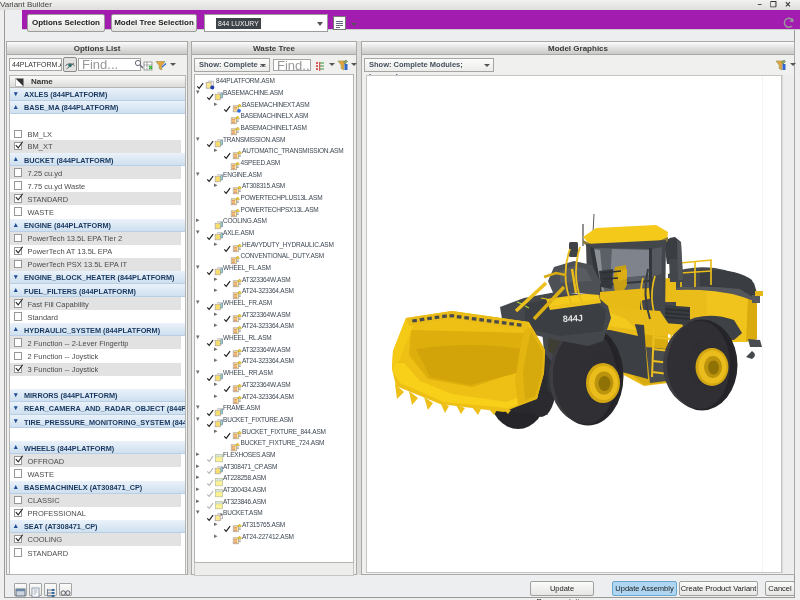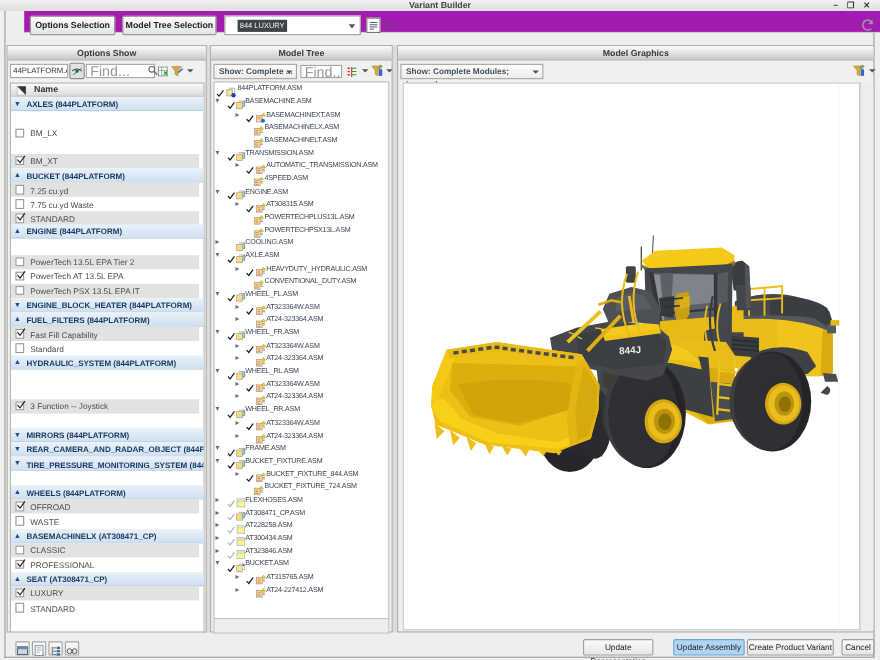--- a/index.html
+++ b/index.html
@@ -1,18 +1,18 @@
 <!DOCTYPE html>
 <html><head><meta charset="utf-8"><style>
 * { margin:0; padding:0; box-sizing:border-box; }
 html,body { width:800px; height:600px; font-family:"Liberation Sans",sans-serif; background:#efefef; overflow:hidden; }
 .abs { position:absolute; }
 #frame { position:absolute; left:4px; top:0px; width:791px; height:598px; border:1px solid #9a9a98; border-top:none; background:#eceeef; }
 #title { position:absolute; left:0;top:0;width:800px;height:10px; background:linear-gradient(#f2f2f0,#dededc); }
-#title .t { position:absolute; left:0; right:0; top:0px; text-align:center; font-size:8px; font-weight:bold; color:#454545; line-height:10px;}
+#title .t { position:absolute; left:0; right:0; top:0px; text-align:left; font-size:8px; font-weight:normal; color:#454545; line-height:10px;}
 #wctl { position:absolute; right:6px; top:0px; font-size:7.5px; color:#333; letter-spacing:3px; font-weight:bold; line-height:10px;}
 #tbar { position:absolute; left:22px;top:10px;width:790px;height:20px; background:#a21caf; border-bottom:1px solid #cacac8; }
 .tbtn { position:absolute; top:4px; height:18px; background:linear-gradient(#fdfdfd,#e4e4e2); border:1px solid #9c9c9a; border-radius:2px; font-size:8px; font-weight:bold; color:#222; text-align:center; line-height:16px; }
 #combo { position:absolute; left:182px; top:4px; width:124px; height:18px; background:#fff; border:1px solid #9c9c9a; }
 #combo .sel { position:absolute; left:11px; top:3px; background:#3e4348; color:#f2f2f2; font-size:6.8px; padding:0 2px; height:11px; line-height:11px; white-space:nowrap;}
 #combo .car { position:absolute; right:4px; top:7px; width:0; height:0; border-left:3px solid transparent; border-right:3px solid transparent; border-top:4px solid #555; }
 .caret { display:inline-block; width:0;height:0; border-left:3px solid transparent;border-right:3px solid transparent;border-top:3.5px solid #555; }
 .panel { position:absolute; top:41px; height:534px; background:#f0f0ee; border:1px solid #a9a9a7; }
 .phead { position:absolute; left:0; right:0; top:0; height:13px; background:linear-gradient(#fbfbfb,#c9c9c7); border-bottom:1px solid #a9a9a7; text-align:center; font-size:8px; font-weight:bold; color:#3a3a3a; line-height:13px; }
 #p1 { left:6px; width:182px; }
@@ -66,21 +66,21 @@
       <path d="M10 4 A4.5 4.5 0 1 0 9 9" fill="none" stroke="#999" stroke-width="1.4"></path>
       <path d="M10 1 L10.6 5.2 L6.5 4.6 Z" fill="#999"></path>
       <path d="M19 4 A4.5 4.5 0 1 1 20 9" fill="none" stroke="#999" stroke-width="1.4"></path>
       <path d="M19 1 L18.4 5.2 L22.5 4.6 Z" fill="#999"></path>
     </svg>
 </div>
 
 <div class="abs" style="left:188px;top:41px;width:3px;height:534px;background:#dcdcda;"></div>
 <div class="abs" style="left:357px;top:41px;width:4px;height:534px;background:#dcdcda;"></div>
 <div class="panel" id="p1">
-  <div class="phead">Options Show</div>
+  <div class="phead">Options List</div>
   <div class="inp" style="left:2px;top:15.5px;width:53px;height:13px;padding:1.5px 0 0 2px;font-size:7px;">44PLATFORM.AS</div>
   <div class="abs" style="left:56px;top:14.5px;width:14px;height:15px;border:1px solid #8a8a88;background:#e2e2e0;border-radius:2px;">
     <svg width="12" height="13" viewBox="0 0 12 13">
         <path d="M1.5 6.5 Q6 3 10.5 6.5" fill="none" stroke="#556" stroke-width="1"></path>
         <circle cx="6" cy="6.5" r="1.7" fill="#1a7a6e"></circle>
         <path d="M2.5 10 L10 4" stroke="#556" stroke-width="0.8"></path>
       </svg>
   </div>
   <div class="inp" style="left:71px;top:15.5px;width:63px;height:13px;padding:1px 0 0 3px;color:#999;">Find...</div>
   <svg class="abs" style="left:127px;top:17px;" width="10" height="10" viewBox="0 0 10 10">
@@ -106,21 +106,25 @@
         <path d="M0.5 0.5 H8.5 V8.5 Z" fill="#333"></path>
         <path d="M0.5 0.5 V8.5 H8.5 Z" fill="#fff" stroke="#888" stroke-width="0.5"></path>
       </svg>
       <span style="position:absolute;left:21px;top:1.5px;">Name</span>
     </div>
   <div id="olist">
 <div class="orow ohead" style="top:0.0px">
         <span class="chev">▾</span>
         <span class="htxt">AXLES (844PLATFORM)</span>
       </div>
-<div class="orow ow" style="top:27px">
+<div class="orow ohead" style="top:13.1px">
+        <span class="chev">▴</span>
+        <span class="htxt">BASE_MA (844PLATFORM)</span>
+      </div>
+<div class="orow ow" style="top:40px">
         <span class="cb"></span>
         <span class="otxt">BM_LX</span>
       </div>
 <div class="orow og" style="top:52.4px">
         <span class="cb">
           <svg width="10" height="9" viewBox="0 0 11 10">
             <path d="M2 4.6 L4.6 7.6 L9.6 0.8" stroke="#222" stroke-width="1.2" fill="none"></path>
           </svg>
         </span>
         <span class="otxt">BM_XT</span>
@@ -142,21 +146,21 @@
           <svg width="10" height="9" viewBox="0 0 11 10">
             <path d="M2 4.6 L4.6 7.6 L9.6 0.8" stroke="#222" stroke-width="1.2" fill="none"></path>
           </svg>
         </span>
         <span class="otxt">STANDARD</span>
       </div>
 <div class="orow ow" style="top:117.9px">
         <span class="cb"></span>
         <span class="otxt">WASTE</span>
       </div>
-<div class="orow ohead" style="top:116px">
+<div class="orow ohead" style="top:131.0px">
         <span class="chev">▴</span>
         <span class="htxt">ENGINE (844PLATFORM)</span>
       </div>
 <div class="orow og" style="top:144.1px">
         <span class="cb"></span>
         <span class="otxt">PowerTech 13.5L EPA Tier 2</span>
       </div>
 <div class="orow ow" style="top:157.2px">
         <span class="cb">
           <svg width="10" height="9" viewBox="0 0 11 10">
@@ -186,20 +190,28 @@
         <span class="otxt">Fast Fill Capability</span>
       </div>
 <div class="orow ow" style="top:222.7px">
         <span class="cb"></span>
         <span class="otxt">Standard</span>
       </div>
 <div class="orow ohead" style="top:235.8px">
         <span class="chev">▴</span>
         <span class="htxt">HYDRAULIC_SYSTEM (844PLATFORM)</span>
       </div>
+<div class="orow og" style="top:248.9px">
+        <span class="cb"></span>
+        <span class="otxt">2 Function -- 2-Lever Fingertip</span>
+      </div>
+<div class="orow ow" style="top:262.0px">
+        <span class="cb"></span>
+        <span class="otxt">2 Function -- Joystick</span>
+      </div>
 <div class="orow og" style="top:275.1px">
         <span class="cb">
           <svg width="10" height="9" viewBox="0 0 11 10">
             <path d="M2 4.6 L4.6 7.6 L9.6 0.8" stroke="#222" stroke-width="1.2" fill="none"></path>
           </svg>
         </span>
         <span class="otxt">3 Function -- Joystick</span>
       </div>
 <div class="orow ohead" style="top:301.3px">
         <span class="chev">▾</span>
@@ -248,31 +260,31 @@
 <div class="orow ohead" style="top:432.3px">
         <span class="chev">▴</span>
         <span class="htxt">SEAT (AT308471_CP)</span>
       </div>
 <div class="orow og" style="top:445.4px">
         <span class="cb">
           <svg width="10" height="9" viewBox="0 0 11 10">
             <path d="M2 4.6 L4.6 7.6 L9.6 0.8" stroke="#222" stroke-width="1.2" fill="none"></path>
           </svg>
         </span>
-        <span class="otxt">LUXURY</span>
+        <span class="otxt">COOLING</span>
       </div>
 <div class="orow ow" style="top:458.5px">
         <span class="cb"></span>
         <span class="otxt">STANDARD</span>
       </div>
   </div>
 </div>
 
 <div class="panel" id="p2">
-  <div class="phead">Model Tree</div>
+  <div class="phead">Waste Tree</div>
   <div class="abs" style="left:2px;top:15.5px;width:76px;height:14px;background:linear-gradient(#fcfcfc,#ececea);border:1px solid #a5a5a3;font-size:7.5px;font-weight:bold;color:#44505c;line-height:12px;padding-left:4px;">Show: Complete ... <span class="caret" style="position:absolute;right:3px;top:5px;"></span></div>
   <div class="inp" style="left:81px;top:16.5px;width:38px;height:12px;padding:1px 0 0 3px;color:#999;">Find...</div>
   <div class="abs" style="left:122px;top:16.5px;width:12px;height:12px;">
     <svg width="12" height="12" viewBox="0 0 12 12">
         <path d="M2 2 H4 M2 5 H4 M2 8 H4" stroke="#c33" stroke-width="1.4"></path>
         <path d="M6 2 H10 M6 5 H10 M6 8 H10" stroke="#393" stroke-width="1"></path>
         <rect x="5.2" y="1" width="1" height="9" fill="#c33"></rect>
       </svg>
   </div>
   <span class="caret abs" style="left:137px;top:21px;"></span>

